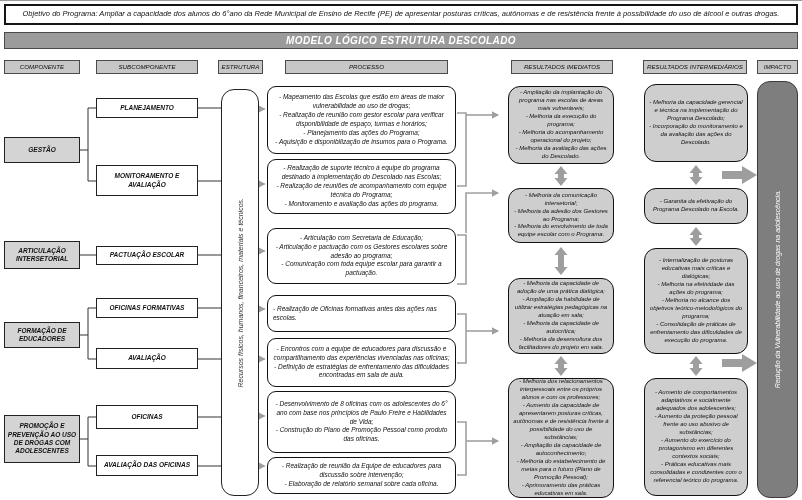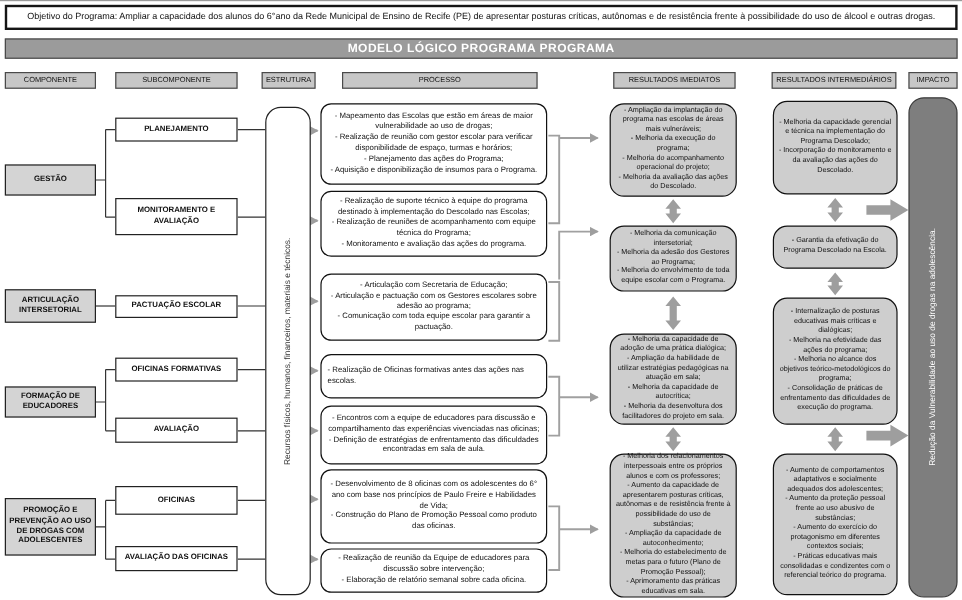--- a/index.html
+++ b/index.html
@@ -2,21 +2,21 @@
 <html><head>
 <meta charset="utf-8">
 <style>
   html,body{margin:0;padding:0;background:#fff;}
   .canvas{
     position:relative;width:802px;height:500px;background:#ffffff;
     font-family:"Liberation Sans", sans-serif;color:#111;overflow:hidden;
     border-top:1px solid #999;border-bottom:1px solid #999;
   }
   .box{position:absolute;display:flex;align-items:center;justify-content:center;
-       text-align:center;box-sizing:border-box;}
+       text-align:center;box-sizing:border-box;font-style:italic;}
   .objective{border:2px solid #151515;font-size:7.5px;padding:0 8px;line-height:1.1;background:#fff;}
   .titlebar{background:#9b9b9b;border:1px solid #4a4a4a;color:#ffffff;font-weight:bold;
             font-size:10px;letter-spacing:.4px;}
   .header{background:#c7c7c7;border:1px solid #4a4a4a;font-size:6.2px;line-height:1;}
   .comp{background:#d4d4d4;border:1px solid #222;font-size:6.5px;font-weight:bold;line-height:1.3;padding:1px 2px;}
   .sub{background:#ffffff;border:1px solid #222;font-size:6.5px;font-weight:bold;line-height:1.3;padding:1px 2px;}
   .proc{background:#ffffff;border:1.5px solid #111;border-radius:9px;font-size:6.5px;
         line-height:1.38;flex-direction:column;padding:2px 5px;}
   .proc.align-left{align-items:flex-start;}
   .proc.align-left .bullet{text-align:left;}
@@ -88,21 +88,21 @@
       <polygon points="722,170 742,170 742,165 757,174 742,183 742,178 722,178"></polygon>
       <polygon points="722,358 742,358 742,353 757,362 742,371 742,366 722,366"></polygon>
     </g>
   </svg>
 
   <div class="box objective" style="left:4px;top:3px;width:794px;height:21px">
     <span>Objetivo do Programa: Ampliar a capacidade dos alunos do 6°ano da Rede Municipal de Ensino de Recife (PE) de apresentar posturas críticas, autônomas e de resistência frente à possibilidade do uso de álcool e outras drogas.</span>
   </div>
 
   <div class="box titlebar" style="left:4px;top:31px;width:794px;height:17px">
-    <span>MODELO LÓGICO PROGRAMA PROGRAMA</span>
+    <span>MODELO LÓGICO ESTRUTURA DESCOLADO</span>
   </div>
 
   <div class="box header" style="left:4px;top:59px;width:76px;height:14px">
     <span>COMPONENTE</span>
   </div>
   <div class="box header" style="left:96px;top:59px;width:102px;height:14px">
     <span>SUBCOMPONENTE</span>
   </div>
   <div class="box header" style="left:218px;top:59px;width:45px;height:14px">
     <span>ESTRUTURA</span>

